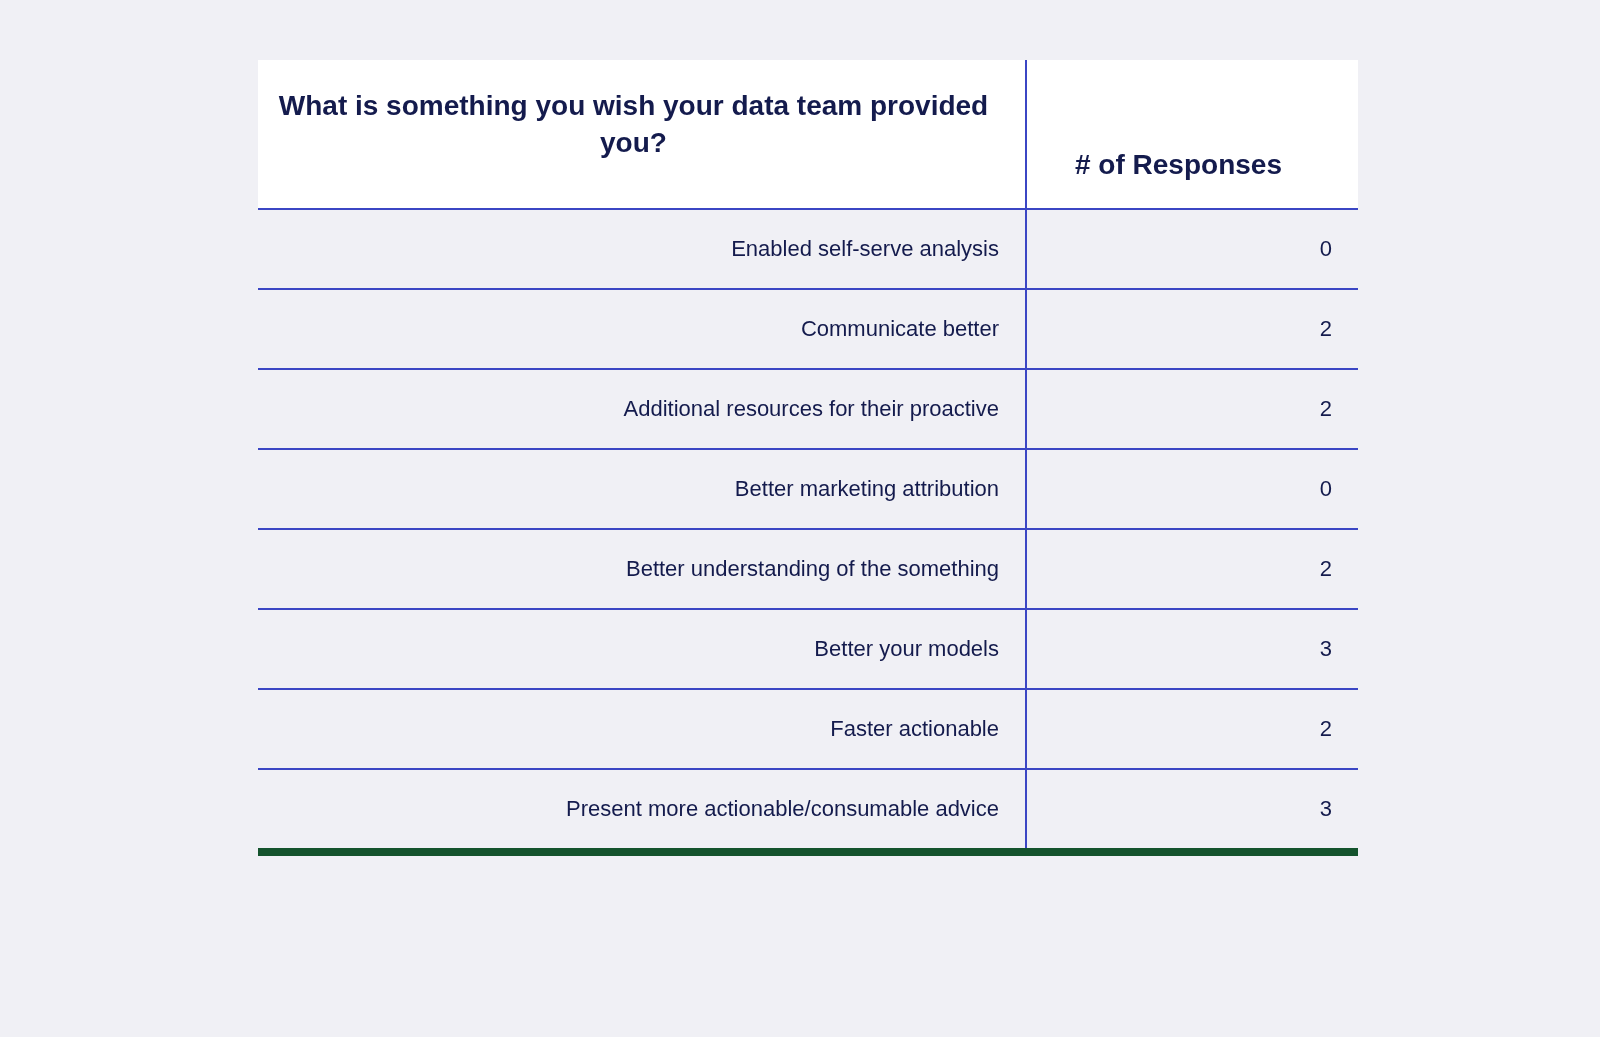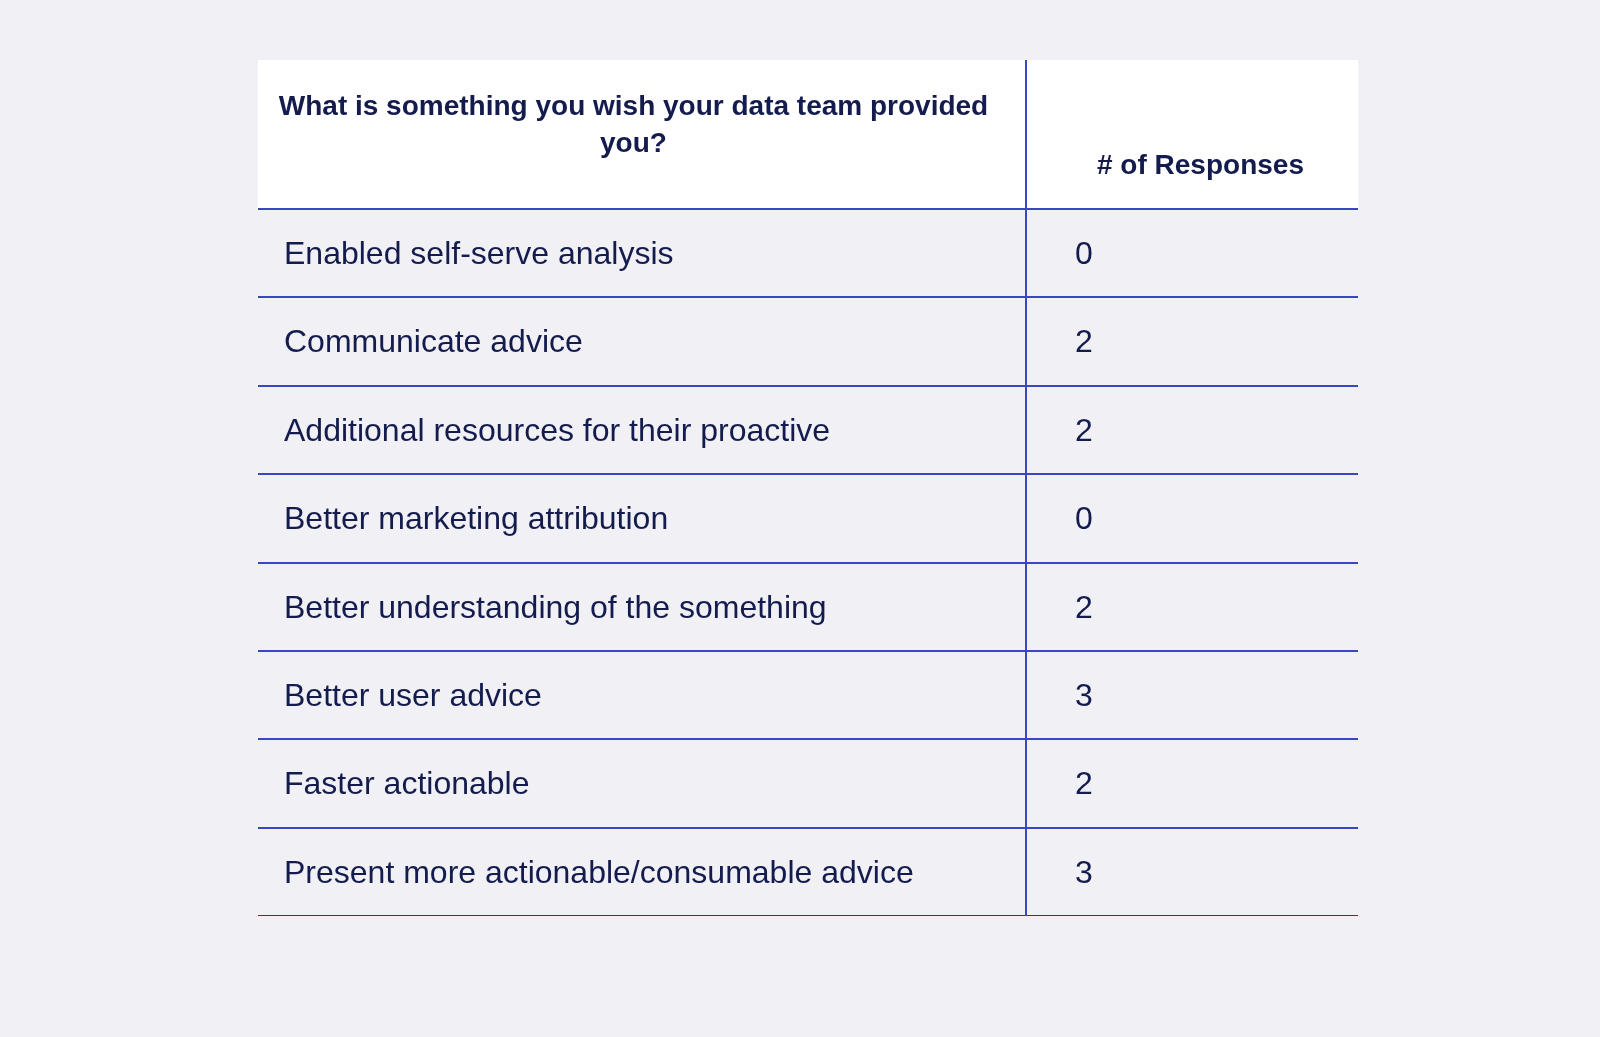--- a/index.html
+++ b/index.html
@@ -50,39 +50,39 @@
     align-items: flex-end;
   }
   thead th.head-question .head-inner {
     align-items: flex-start;
   }
   thead th.head-count {
     border-left: 2px solid #3b46c4;
   }
   thead th.head-count .head-inner {
     padding-left: 48px;
-    margin-left: 22px;
   }
 
   tbody td {
     background: #f0f0f5;
-    font-size: 32px;
+    font-size: 22px;
     line-height: 1.2;
     color: #141b4d;
     padding: 24px 26px 24px 26px;
     border-bottom: 2px solid #3b46c4;
     vertical-align: middle;
     height: 30px;
+    text-align: right;
   }
   tbody td.cell-count {
     border-left: 2px solid #3b46c4;
     padding-left: 48px;
   }
   tbody tr:last-child td {
-    border-bottom: 1px solid #14532d;
+    border-bottom: 8px solid #14532d;
   }
 </style>
 </head>
 <body>
 
 <div class="page">
   <div class="table-wrap">
     <table class="survey-table">
       <colgroup>
         <col class="col-question">
@@ -97,37 +97,37 @@
             <div class="head-inner"># of Responses</div>
           </th>
         </tr>
       </thead>
       <tbody>
         <tr>
           <td class="cell-label">Enabled self-serve analysis</td>
           <td class="cell-count">0</td>
         </tr>
         <tr>
-          <td class="cell-label">Communicate advice</td>
+          <td class="cell-label">Communicate better</td>
           <td class="cell-count">2</td>
         </tr>
         <tr>
           <td class="cell-label">Additional resources for their proactive</td>
           <td class="cell-count">2</td>
         </tr>
         <tr>
           <td class="cell-label">Better marketing attribution</td>
           <td class="cell-count">0</td>
         </tr>
         <tr>
           <td class="cell-label">Better understanding of the something</td>
           <td class="cell-count">2</td>
         </tr>
         <tr>
-          <td class="cell-label">Better user advice</td>
+          <td class="cell-label">Better your models</td>
           <td class="cell-count">3</td>
         </tr>
         <tr>
           <td class="cell-label">Faster actionable</td>
           <td class="cell-count">2</td>
         </tr>
         <tr>
           <td class="cell-label">Present more actionable/consumable advice</td>
           <td class="cell-count">3</td>
         </tr>

